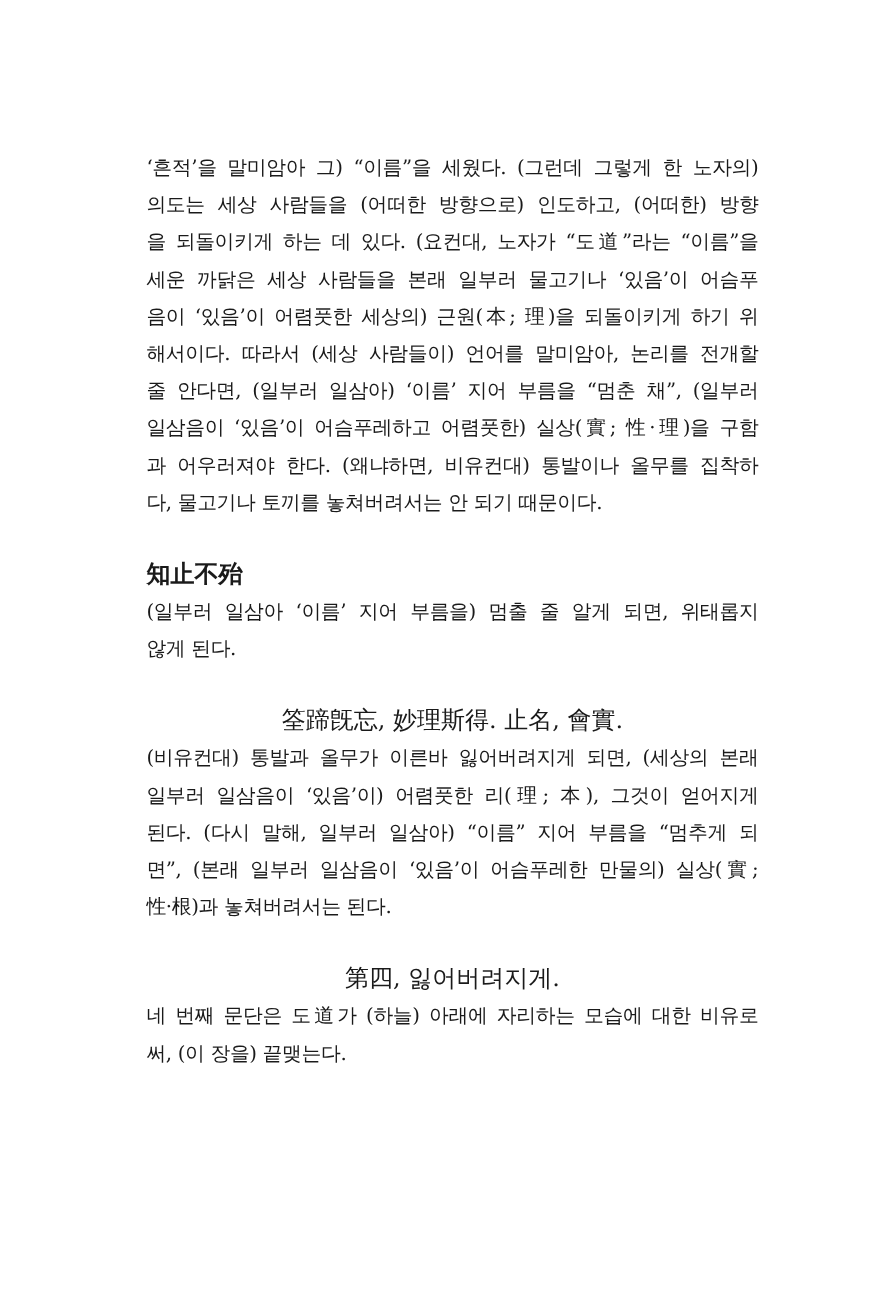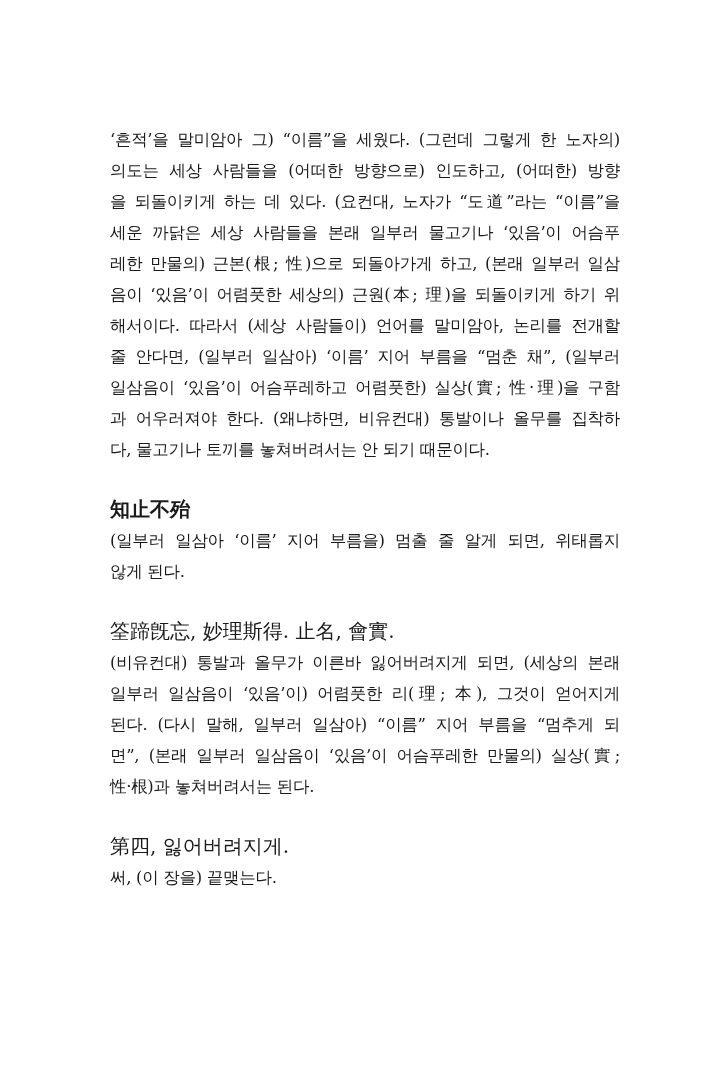--- a/index.html
+++ b/index.html
@@ -1,36 +1,35 @@
 <!DOCTYPE html>
 <html><head>
 <meta charset="utf-8">
 <style>
   html, body { margin: 0; padding: 0; background: #ffffff; }
   body { width: 728px; height: 1091px; position: relative; overflow: hidden;
          font-family: "DejaVu Serif", "Liberation Serif", serif; color: #1a1a1a; }
-  .page { position: absolute; left: 110px; top: 124px; width: 510px; }
+  .page { position: absolute; left: 122px; top: 124px; width: 510px; }
   .para { font-size: 16.5px; line-height: 31px; text-align: justify; margin: 0; letter-spacing: -0.3px; }
   .line { display: block; white-space: nowrap; text-align-last: justify; text-align: justify; }
   .line.last { text-align-last: left; }
   .heading { font-size: 20px; line-height: 31px; margin: 0; font-weight: bold; }
-  .heading.normal { font-weight: normal; }
+  .heading.normal { font-weight: normal; text-align: center; }
   .gap { height: 29px; }
 </style>
 </head>
 <body>
 
 <div class="page">
 
   <p class="para">
     <span class="line">‘흔적’을 말미암아 그) “이름”을 세웠다. (그런데 그렇게 한 노자의)</span>
     <span class="line">의도는 세상 사람들을 (어떠한 방향으로) 인도하고, (어떠한) 방향</span>
     <span class="line">을 되돌이키게 하는 데 있다. (요컨대, 노자가 “도道”라는 “이름”을</span>
     <span class="line">세운 까닭은 세상 사람들을 본래 일부러 물고기나 ‘있음’이 어슴푸</span>
-    <span class="line">레한 만물의) 근본(根; 性)으로 되돌아가게 하고, (본래 일부러 일삼</span>
     <span class="line">음이 ‘있음’이 어렴풋한 세상의) 근원(本; 理)을 되돌이키게 하기 위</span>
     <span class="line">해서이다. 따라서 (세상 사람들이) 언어를 말미암아, 논리를 전개할</span>
     <span class="line">줄 안다면, (일부러 일삼아) ‘이름’ 지어 부름을 “멈춘 채”, (일부러</span>
     <span class="line">일삼음이 ‘있음’이 어슴푸레하고 어렴풋한) 실상(實; 性·理)을 구함</span>
     <span class="line">과 어우러져야 한다. (왜냐하면, 비유컨대) 통발이나 올무를 집착하</span>
     <span class="line last">다, 물고기나 토끼를 놓쳐버려서는 안 되기 때문이다.</span>
   </p>
 
   <div class="gap"></div>
 
@@ -53,17 +52,18 @@
       <span class="line">면”, (본래 일부러 일삼음이 ‘있음’이 어슴푸레한 만물의) 실상(實;</span>
       <span class="line last">性·根)과 놓쳐버려서는 된다.</span>
     </p>
   </section>
 
   <div class="gap"></div>
 
   <section>
     <h3 class="heading normal">第四, 잃어버려지게.</h3>
     <p class="para">
+      <span class="line">네 번째 문단은 도道가 (하늘) 아래에 자리하는 모습에 대한 비유로</span>
       <span class="line last">써, (이 장을) 끝맺는다.</span>
     </p>
   </section>
 
 </div>
 
 </body></html>

